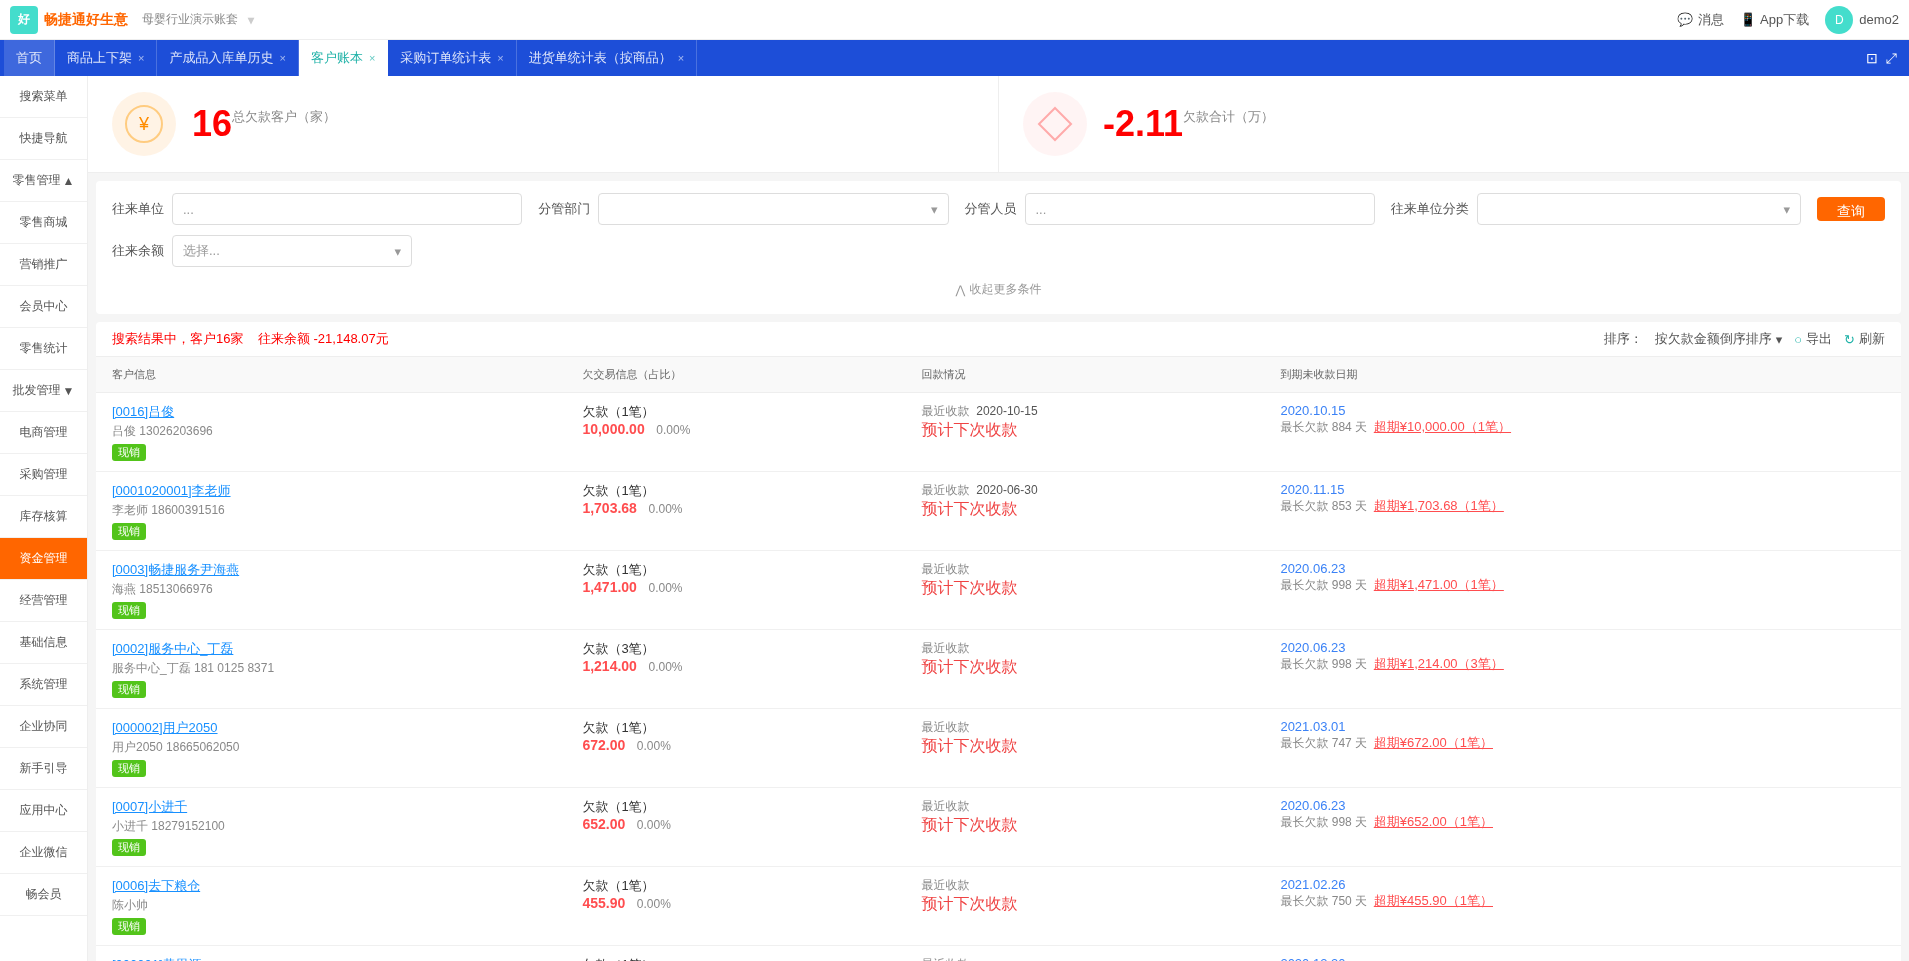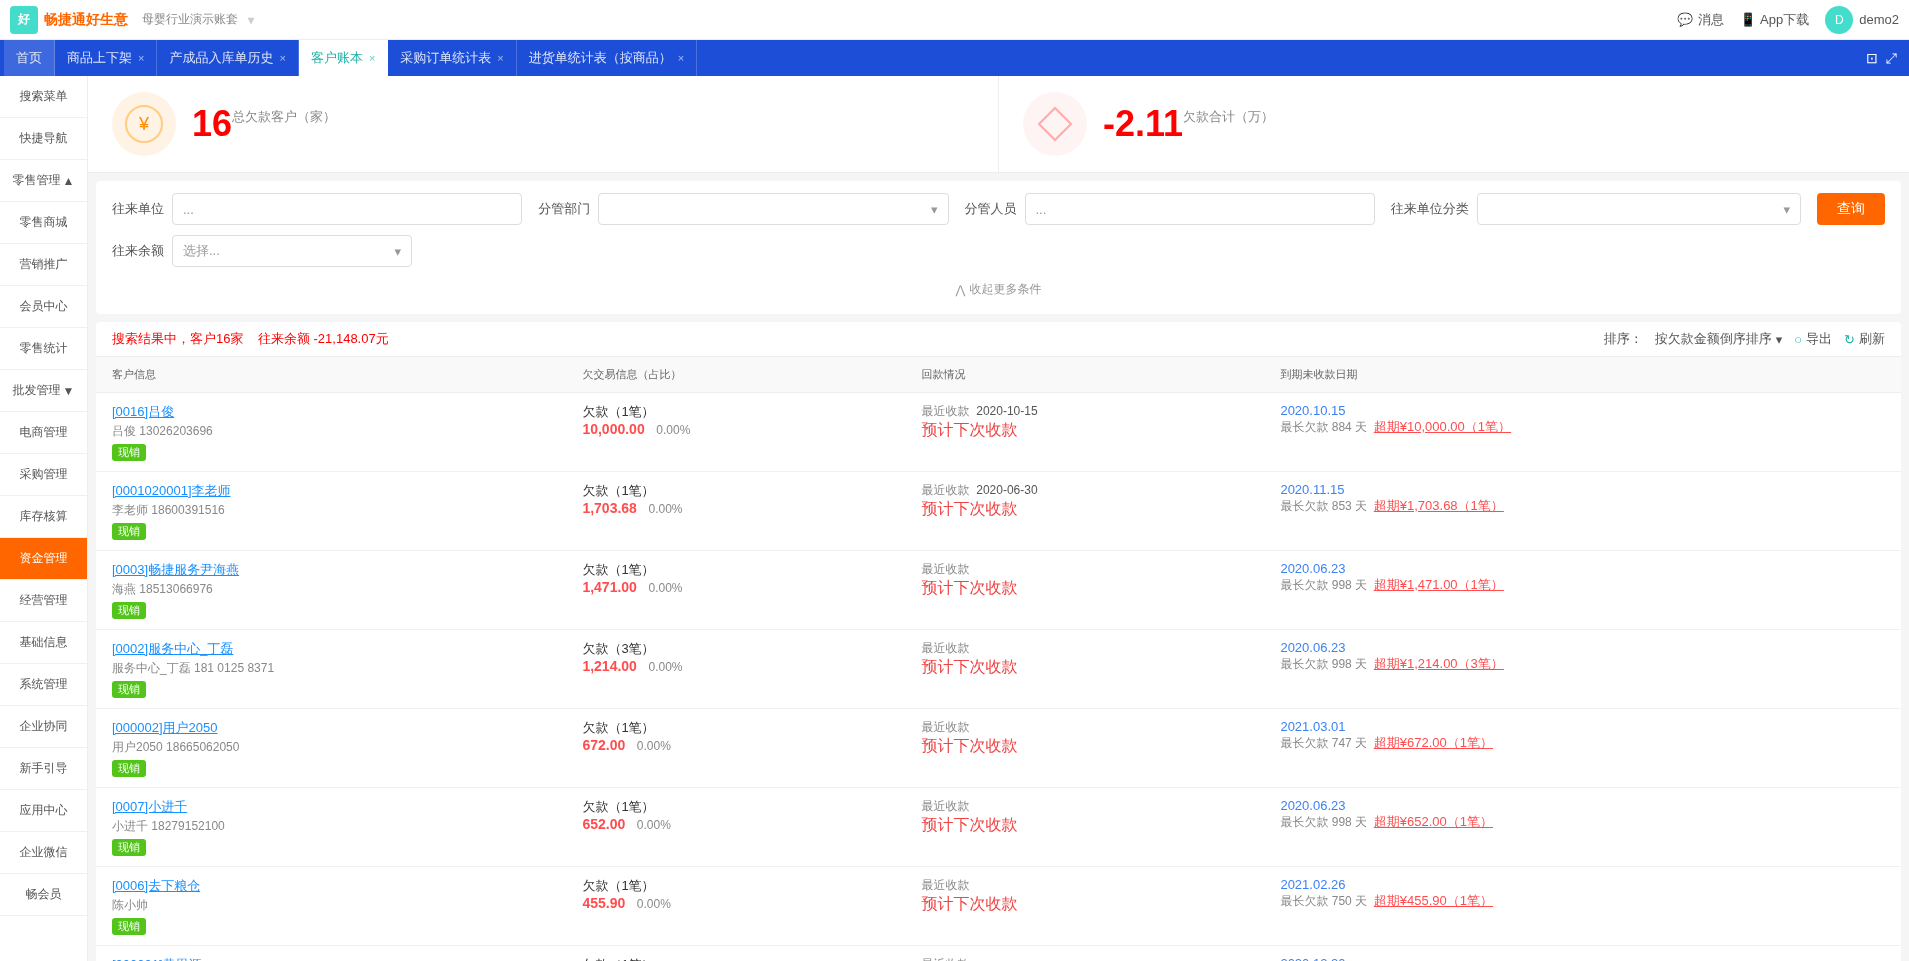--- a/index.html
+++ b/index.html
@@ -51,21 +51,21 @@
 
     
     .filter-area { background: #fff; margin: 8px; padding: 12px 16px; border-radius: 4px; }
     .filter-row { display: flex; align-items: center; gap: 16px; margin-bottom: 10px; }
     .filter-item { display: flex; align-items: center; gap: 8px; flex: 1; }
     .filter-label { font-size: 13px; color: #555; white-space: nowrap; }
     .filter-input { flex: 1; border: 1px solid #ddd; border-radius: 4px; padding: 5px 10px; font-size: 13px; height: 32px; display: flex; align-items: center; color: #333; background: #fff; position: relative; }
     .filter-input .dots { color: #999; }
     .filter-select { flex: 1; border: 1px solid #ddd; border-radius: 4px; padding: 5px 10px; font-size: 13px; height: 32px; display: flex; align-items: center; justify-content: space-between; background: #fff; cursor: pointer; }
     .filter-select .arrow { color: #999; }
-    .search-btn { background: #ff6600; color: white; border: none; border-radius: 4px; padding: 6px 20px; font-size: 14px; cursor: pointer; height: 32px; }
+    .search-btn { background: #ff6600; color: white; border: none; border-radius: 4px; padding: 6px 20px; font-size: 14px; cursor: pointer; height: 24px; }
     .collapse-btn { display: flex; align-items: center; justify-content: center; gap: 4px; color: #999; font-size: 12px; cursor: pointer; padding: 4px 0; }
 
     
     .table-area { background: #fff; margin: 0 8px 8px; border-radius: 4px; overflow: hidden; }
     .table-header-row { display: flex; align-items: center; padding: 8px 16px; border-bottom: 1px solid #eee; justify-content: space-between; }
     .table-summary { font-size: 13px; color: #555; }
     .table-summary span { color: #f00; }
     .table-actions { display: flex; gap: 12px; font-size: 13px; color: #555; }
     .table-actions .sort-btn { display: flex; align-items: center; gap: 4px; cursor: pointer; }
     .table-actions .action-btn { display: flex; align-items: center; gap: 4px; cursor: pointer; color: #555; }

